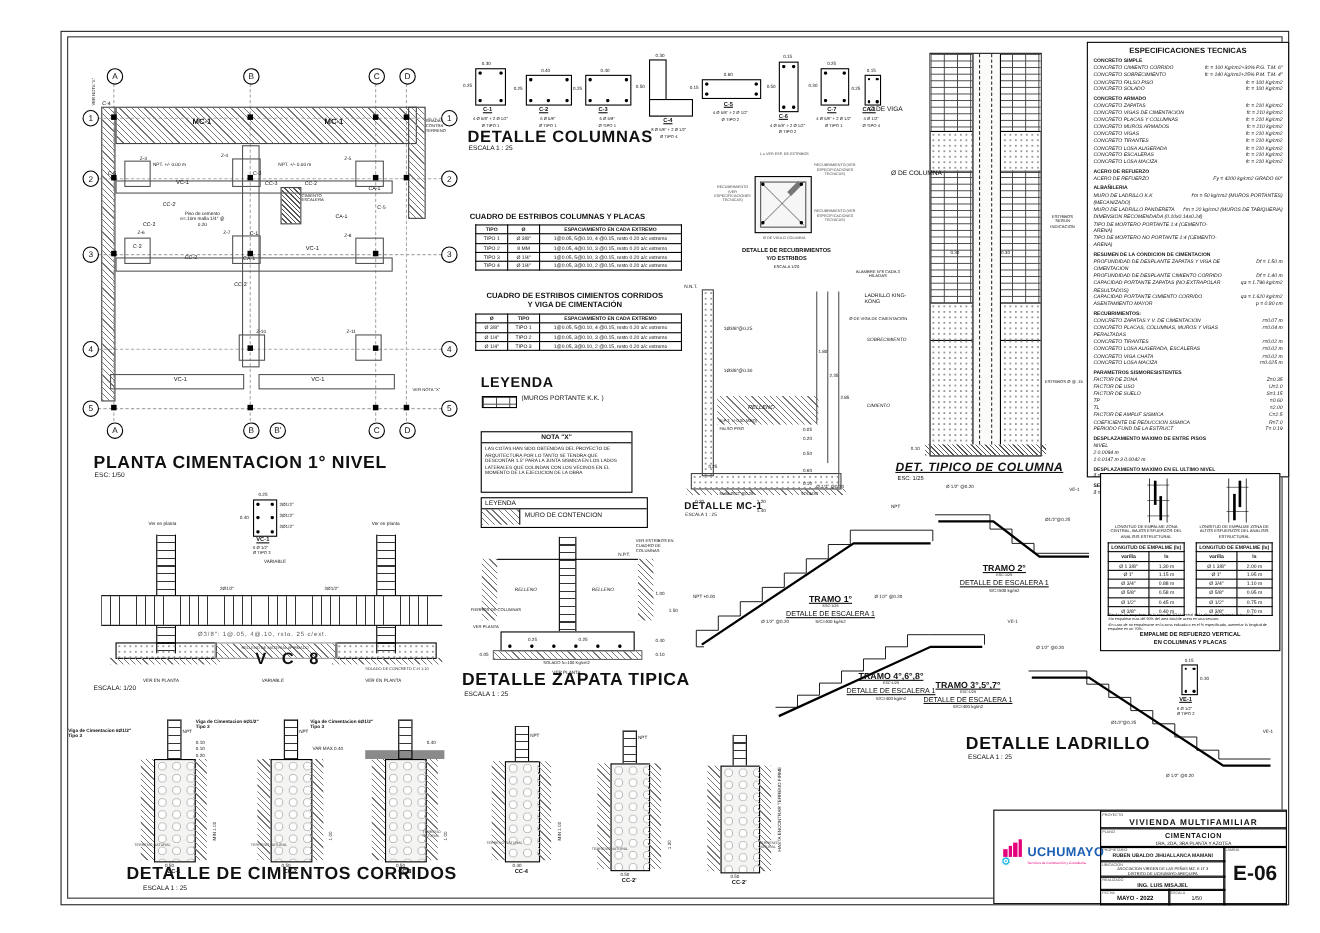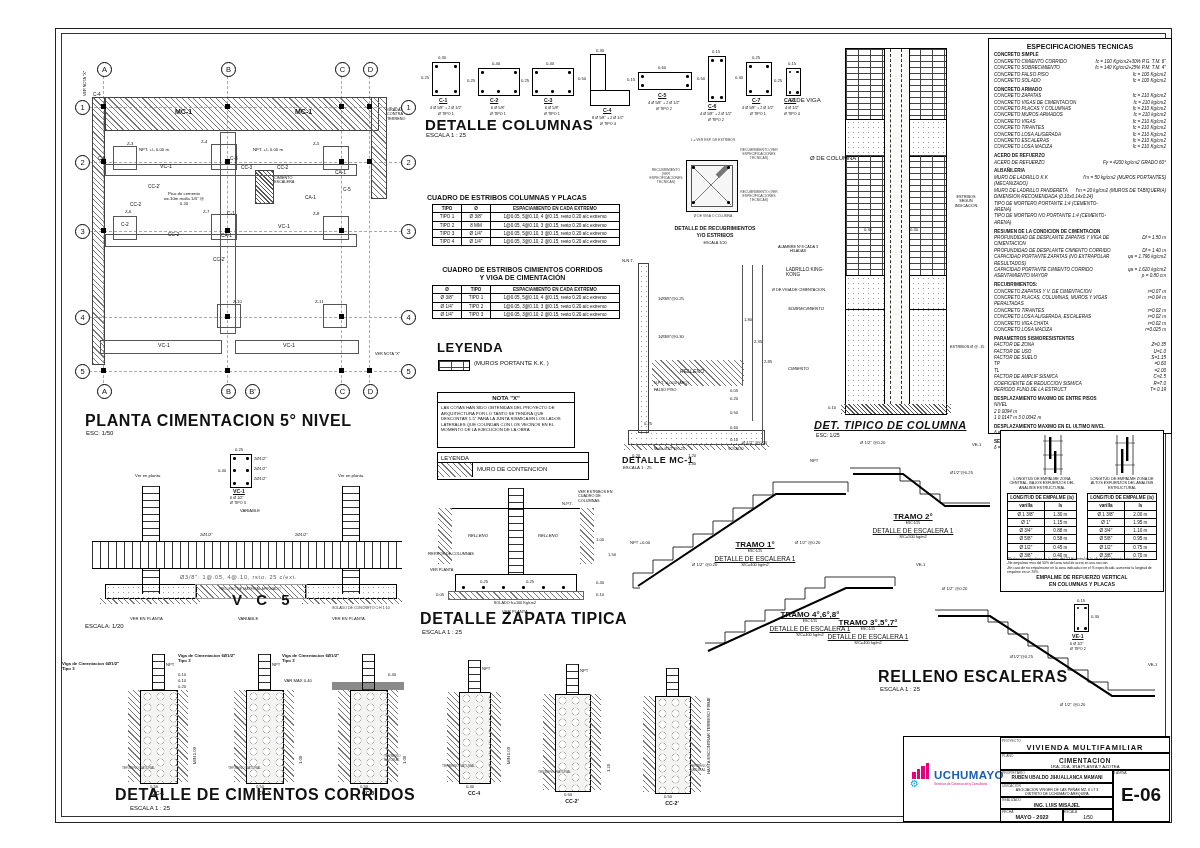--- a/index.html
+++ b/index.html
@@ -153,21 +153,21 @@
     <span class="lb f4" style="left:158px;top:248px;">Z-10</span>
     <span class="lb f4" style="left:240px;top:248px;">Z-11</span>
     <span class="lb f4" style="left:64px;top:96px;">NPT. +/- 0.00 m</span>
     <span class="lb f4" style="left:178px;top:96px;">NPT. +/- 0.00 m</span>
     <span class="lb f4 wrap ctr" style="left:86px;top:140px;width:46px;">Piso de cemento e=.10m malla 1/4" @ 0.20</span>
     <span class="lb f3 wrap" style="left:199px;top:124px;width:26px;">CIMIENTO ESCALERA</span>
     <span class="lb f3 wrap" style="left:312px;top:56px;width:26px;">GRADAS CONTRA TERRENO</span>
     <span class="lb f3 rot" style="left:8px;top:44px;">VER NOTA "X"</span>
     <span class="lb f3" style="left:300px;top:300px;">VER NOTA "X"</span>
   </div>
-  <div class="tbig" style="left:85px;top:412px;font-size:16px;">PLANTA CIMENTACION 5° NIVEL</div>
+  <div class="tbig" style="left:85px;top:412px;font-size:16px;">PLANTA CIMENTACION 1° NIVEL</div>
   <span class="lb f6" style="left:86px;top:430px;">ESC: 1/50</span>
 
   <div class="abs" style="left:420px;top:48px;width:400px;height:100px;">
 
     <div class="secbox" style="left:12px;top:14px;width:26px;height:32px;">
         <div class="dot" style="left:2px;top:2px;"></div>
         <div class="dot" style="right:2px;top:2px;"></div>
         <div class="dot" style="left:2px;bottom:2px;"></div>
         <div class="dot" style="right:2px;bottom:2px;"></div>
       </div>
@@ -779,21 +779,21 @@
     <span class="dim" style="left:215px;top:86px;">2Ø1/2"</span>
     <span class="lb" style="left:100px;top:128px;font-size:5.5px;letter-spacing:.8px;color:#555;">Ø3/8": 1@.05, 4@.10, rsto. 25 c/ext.</span>
 
     <div class="speck abs" style="left:25px;top:138px;width:90px;height:13px;border:.9px solid #000;"></div>
     <div class="speck abs" style="left:225px;top:138px;width:90px;height:13px;border:.9px solid #000;"></div>
     <div class="h45 abs" style="left:115px;top:138px;width:110px;height:13px;border:.9px solid #999;"></div>
     <span class="lb ctr" style="left:118px;top:141px;width:104px;font-size:3.6px;color:#333;">RELLENO  DE  MATERIAL  AFIRMADO</span>
     <div class="h45 abs" style="left:20px;top:152px;width:100px;height:6px;"></div>
     <div class="h45 abs" style="left:222px;top:152px;width:100px;height:6px;"></div>
     <span class="lb wrap" style="left:252px;top:160px;width:60px;font-size:3.6px;color:#333;">SOLADO DE CONCRETO C:H 1:10</span>
-    <span class="lb b" style="left:152px;top:146px;font-size:15px;letter-spacing:5px;">V C 5</span>
+    <span class="lb b" style="left:152px;top:146px;font-size:15px;letter-spacing:5px;">V C 8</span>
 
     <span class="dim" style="left:50px;top:170px;">VER EN PLANTA</span>
     <span class="dim" style="left:158px;top:170px;">VARIABLE</span>
     <span class="dim" style="left:252px;top:170px;">VER EN PLANTA</span>
   </div>
   <span class="lb f6" style="left:85px;top:623px;">ESCALA:  1/20</span>
 
   <div class="abs" style="left:420px;top:482px;width:205px;height:160px;">
     <span class="lb f3 wrap" style="left:158px;top:8px;width:44px;">VER ESTRIBOS EN CUADRO DE COLUMNAS</span>
     <div class="ladder abs" style="left:88px;top:6px;width:14px;height:86px;"></div>
@@ -873,41 +873,41 @@
     </div>
 
     <svg style="left:310px;top:158px;" width="230" height="112">
       <polyline points="5,12 58,12 58,24 78,24 78,36 98,36 98,48 118,48 118,60 138,60 138,72 158,72 158,84 178,84 178,92 225,92" fill="none" stroke="#000" stroke-width=".8"></polyline>
       <polyline points="8,18 60,18 182,98 225,98" fill="none" stroke="#000" stroke-width="2.1"></polyline>
     </svg>
     <span class="dim" style="left:322px;top:146px;">Ø 1/2"  @0.20</span>
     <span class="dim" style="left:440px;top:262px;">Ø 1/2"  @0.20</span>
     <span class="dim" style="left:390px;top:214px;">Ø1/2"@0.25</span>
     <span class="dim" style="left:528px;top:222px;">VE-1</span>
-    <div class="ctr abs" style="left:188px;top:178px;width:120px;">
+    <div class="ctr abs" style="left:200px;top:178px;width:120px;">
       <div class="b u" style="font-size:8px;">TRAMO 3°,5°,7°</div>
       <div style="font-size:3.4px;">ESC:1/25</div>
       <div class="u" style="font-size:6.5px;margin-top:2px;">DETALLE DE ESCALERA 1</div>
       <div style="font-size:4px;">S/C=400 kg/m2</div>
     </div>
 
     <div class="abs" style="left:440px;top:158px;width:60px;height:64px;">
       <div class="secbox" style="left:14px;top:6px;width:13px;height:26px;">
           <div class="dot" style="left:1.5px;top:1.5px;"></div>
           <div class="dot" style="right:1.5px;top:1.5px;"></div>
           <div class="dot" style="left:1.5px;bottom:1.5px;"></div>
           <div class="dot" style="right:1.5px;bottom:1.5px;"></div>
         </div>
       <span class="dim" style="left:17px;top:0px;">0.15</span>
       <span class="dim" style="left:31px;top:16px;">0.30</span>
       <span class="lb f5 b u" style="left:12px;top:36px;">VE-1</span>
       <span class="lb f3" style="left:10px;top:44px;">6 Ø 1/2"</span>
       <span class="lb f3" style="left:10px;top:49px;">Ø TIPO 2</span>
     </div>
-    <div class="tbig" style="left:258px;top:228px;font-size:16px;">RELLENO ESCALERAS</div>
+    <div class="tbig" style="left:258px;top:228px;font-size:16px;">DETALLE LADRILLO</div>
     <span class="lb f6" style="left:260px;top:246px;">ESCALA 1 : 25</span>
   </div>
 
   <div class="abs" style="left:60px;top:648px;width:680px;height:170px;">
 
     <span class="lb f4 b wrap" style="left:2px;top:14px;width:58px;">Viga de Cimentacion 6Ø1/2" Tipo 3</span>
     <span class="lb f4 b wrap" style="left:118px;top:6px;width:58px;">Viga de Cimentacion 6Ø1/2" Tipo 3</span>
     <span class="lb f4 b wrap" style="left:222px;top:6px;width:58px;">Viga de Cimentacion 6Ø1/2" Tipo 3</span>
 
     <div class="abs" style="left:62px;top:6px;width:72px;height:140px;">

